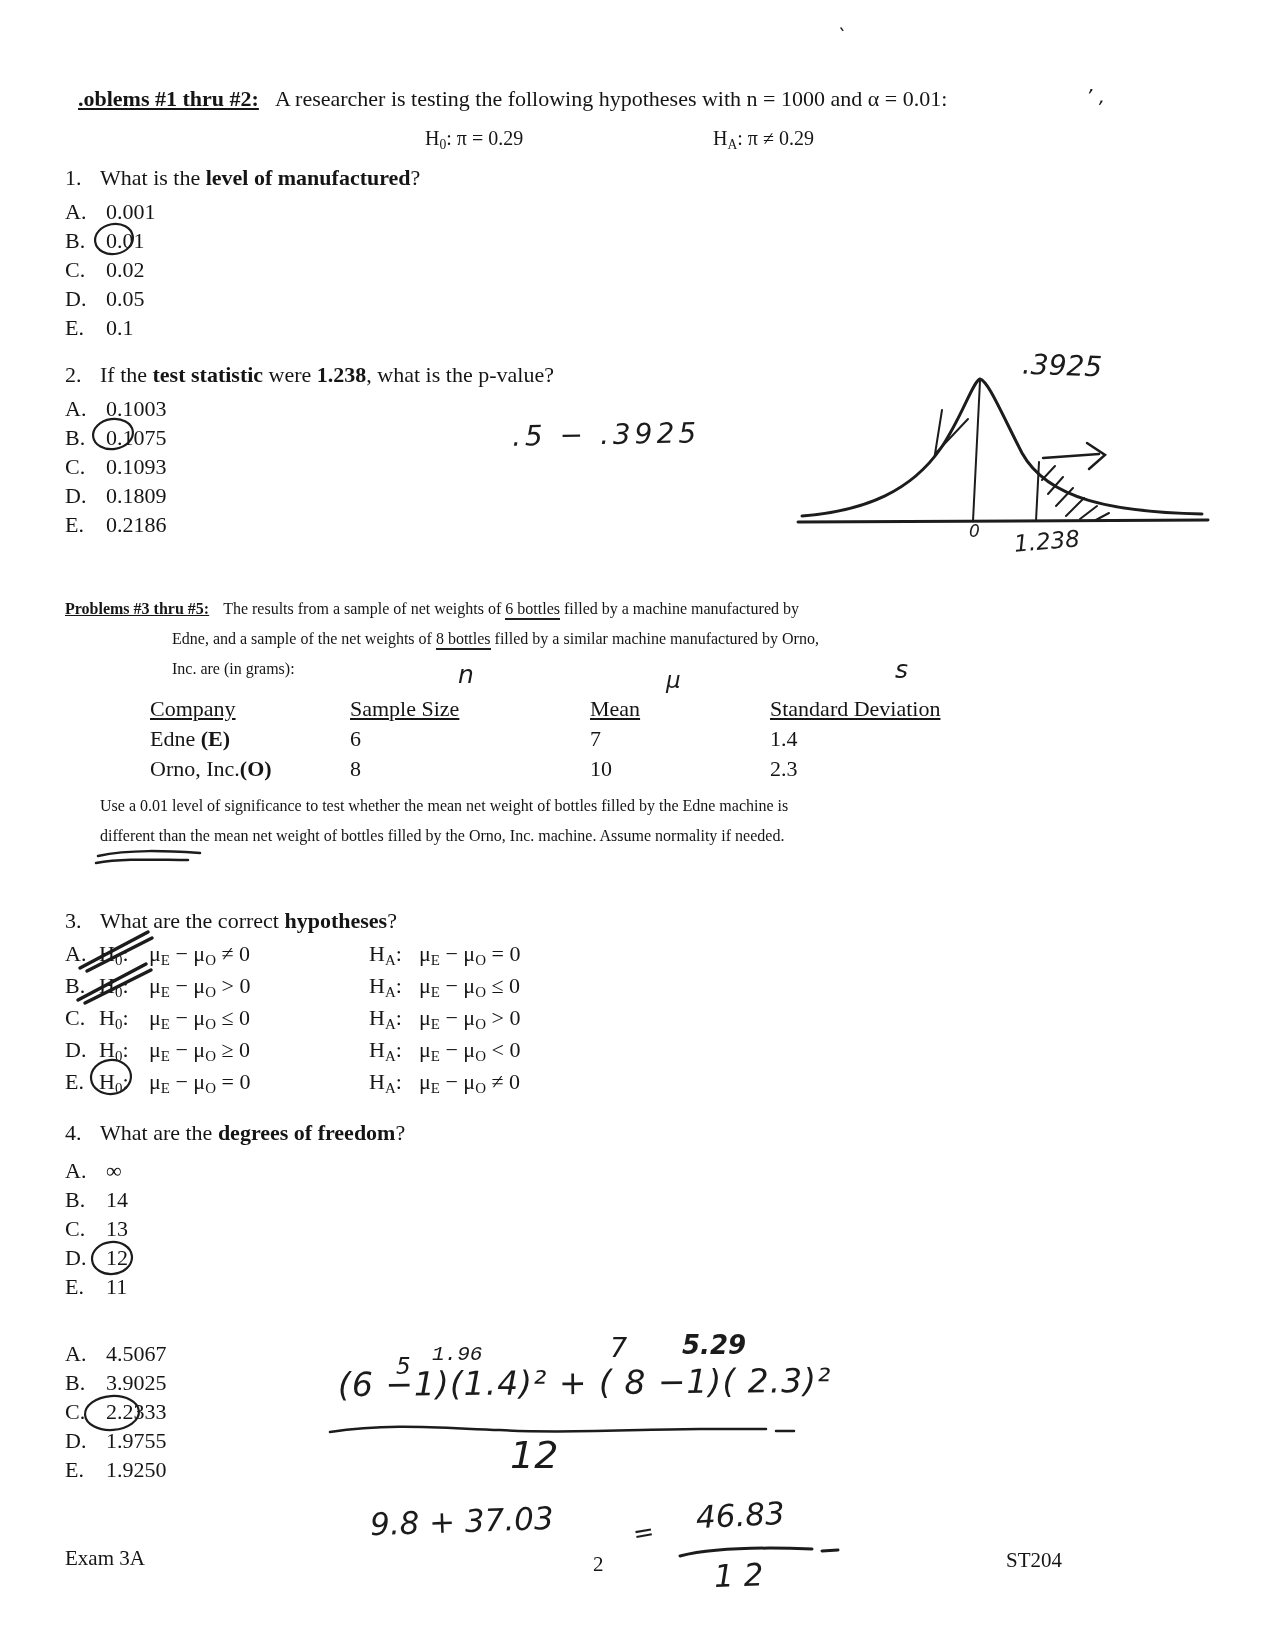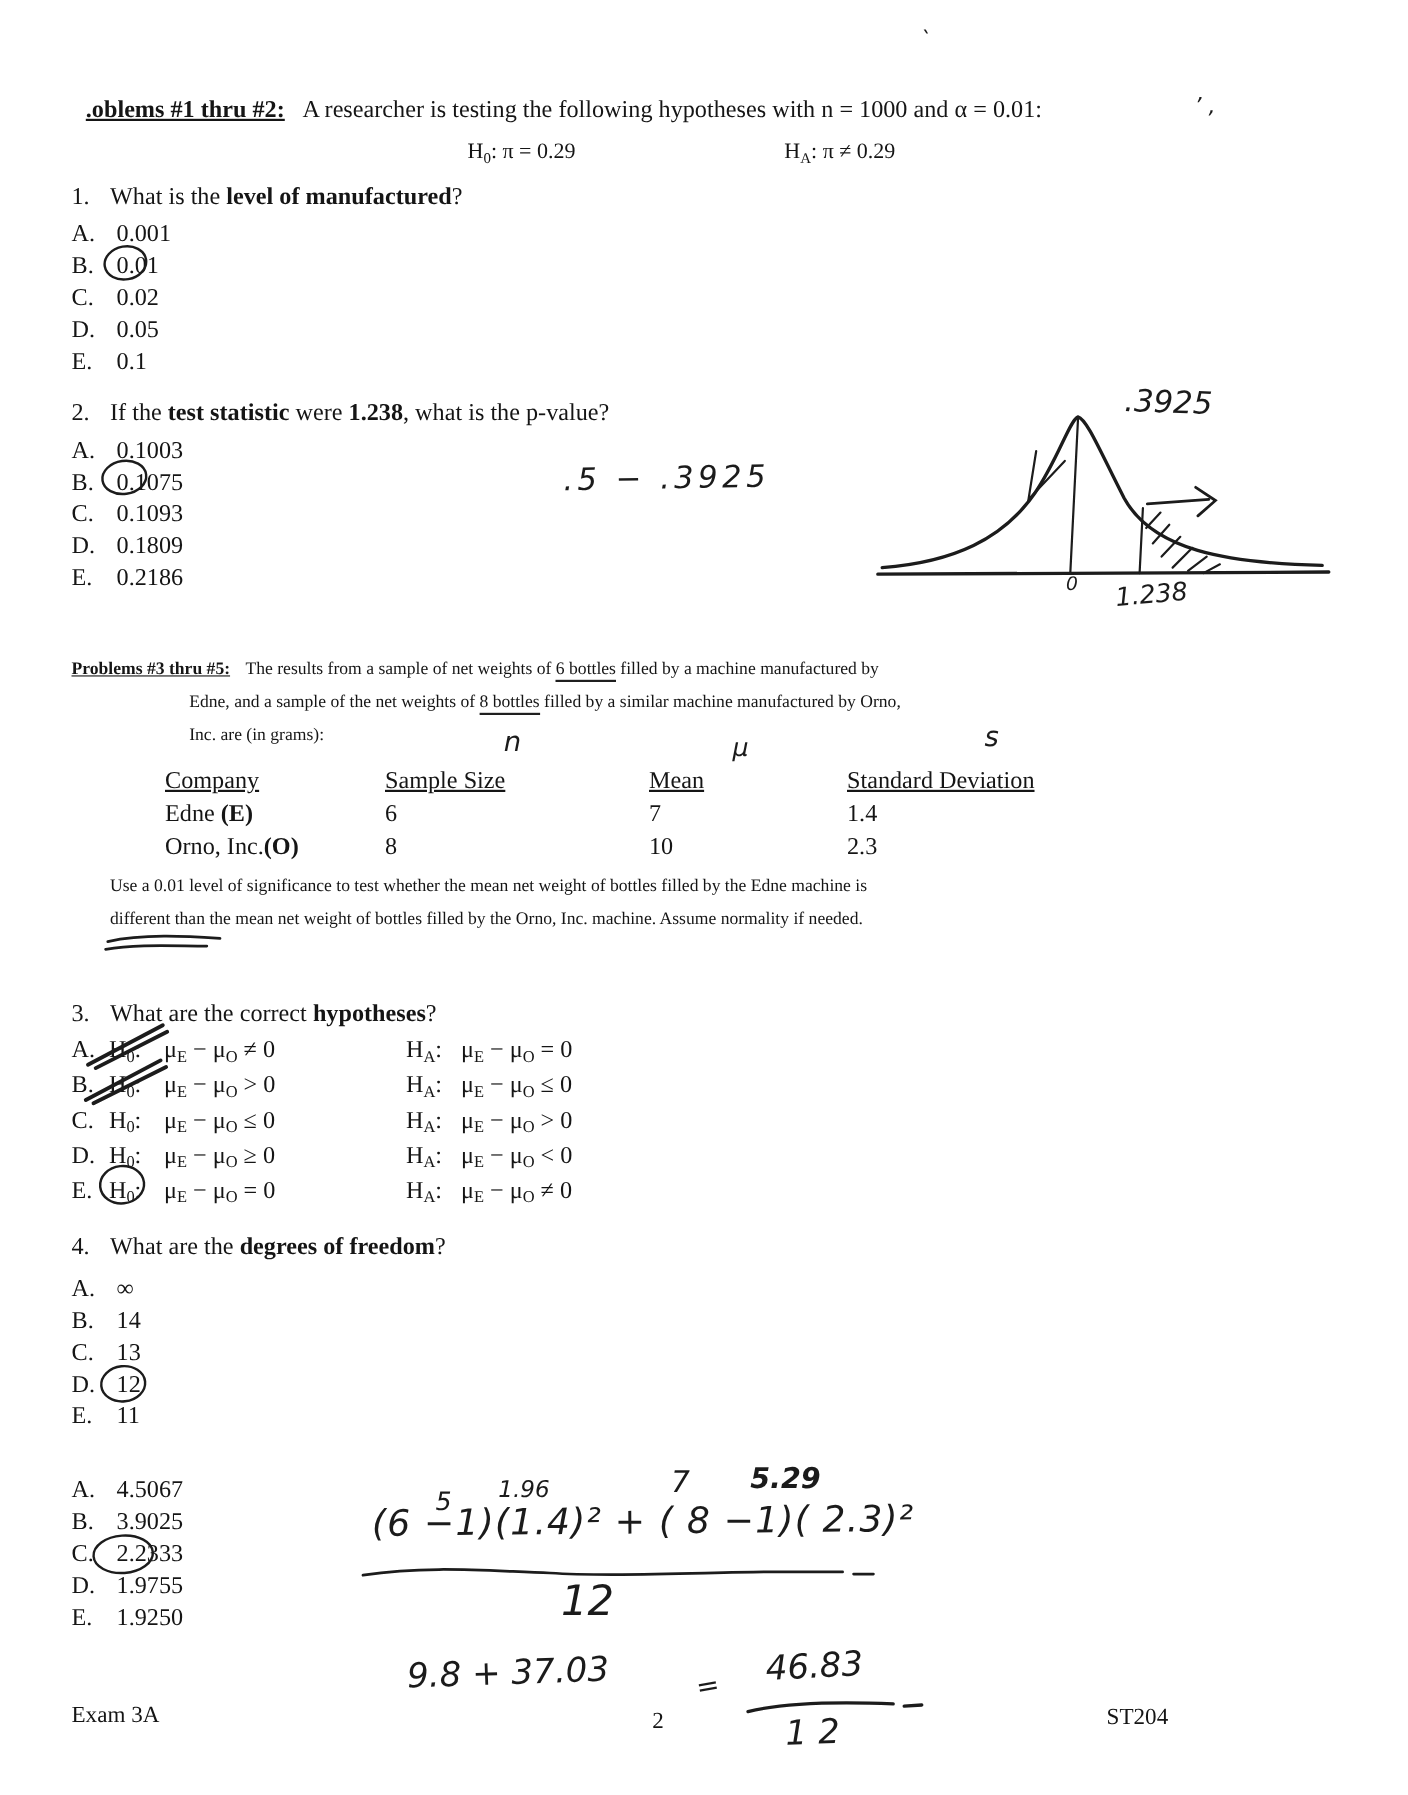--- a/index.html
+++ b/index.html
@@ -169,21 +169,21 @@
   <div class="abs" style="left:65px; top:1333px; width:700px;">
     <div class="opts" style="margin-top:6px;">
       <div class="opt"><span class="letter">A.</span><span>4.5067</span></div>
       <div class="opt"><span class="letter">B.</span><span>3.9025</span></div>
       <div class="opt"><span class="letter">C.</span><span>2.2333</span></div>
       <div class="opt"><span class="letter">D.</span><span>1.9755</span></div>
       <div class="opt"><span class="letter">E.</span><span>1.9250</span></div>
     </div>
   </div>
 
-  <div class="hand" style="left:453px; top:1344px; font-size:21px;">1.96</div>
+  <div class="hand" style="left:432px; top:1344px; font-size:21px;font-family:Liberation Mono, monospace;">1.96</div>
   <div class="hand" style="left:396px; top:1355px; font-size:23px;">5</div>
   <div class="hand" style="left:610px; top:1334px; font-size:27px;">7</div>
   <div class="hand" style="left:682px; top:1332px; font-size:26px; font-weight:bold;">5.29</div>
   <div class="hand" style="left:338px; top:1366px; font-size:33px; letter-spacing:1px; transform:rotate(-0.5deg);">(6 −1)(1.4)²  +  ( 8 −1)( 2.3)²</div>
   <div class="hand" style="left:510px; top:1436px; font-size:38px;">12</div>
 
   <div class="hand" style="left:370px; top:1506px; font-size:31px; transform:rotate(-2deg);">9.8  +  37.03</div>
   <div class="hand" style="left:633px; top:1520px; font-size:25px; transform:rotate(-10deg);">=</div>
   <div class="hand" style="left:696px; top:1500px; font-size:31px; transform:rotate(-3deg);">46.83</div>
   <div class="hand" style="left:714px; top:1560px; font-size:31px; letter-spacing:10px; transform:rotate(-2deg);">12</div>

